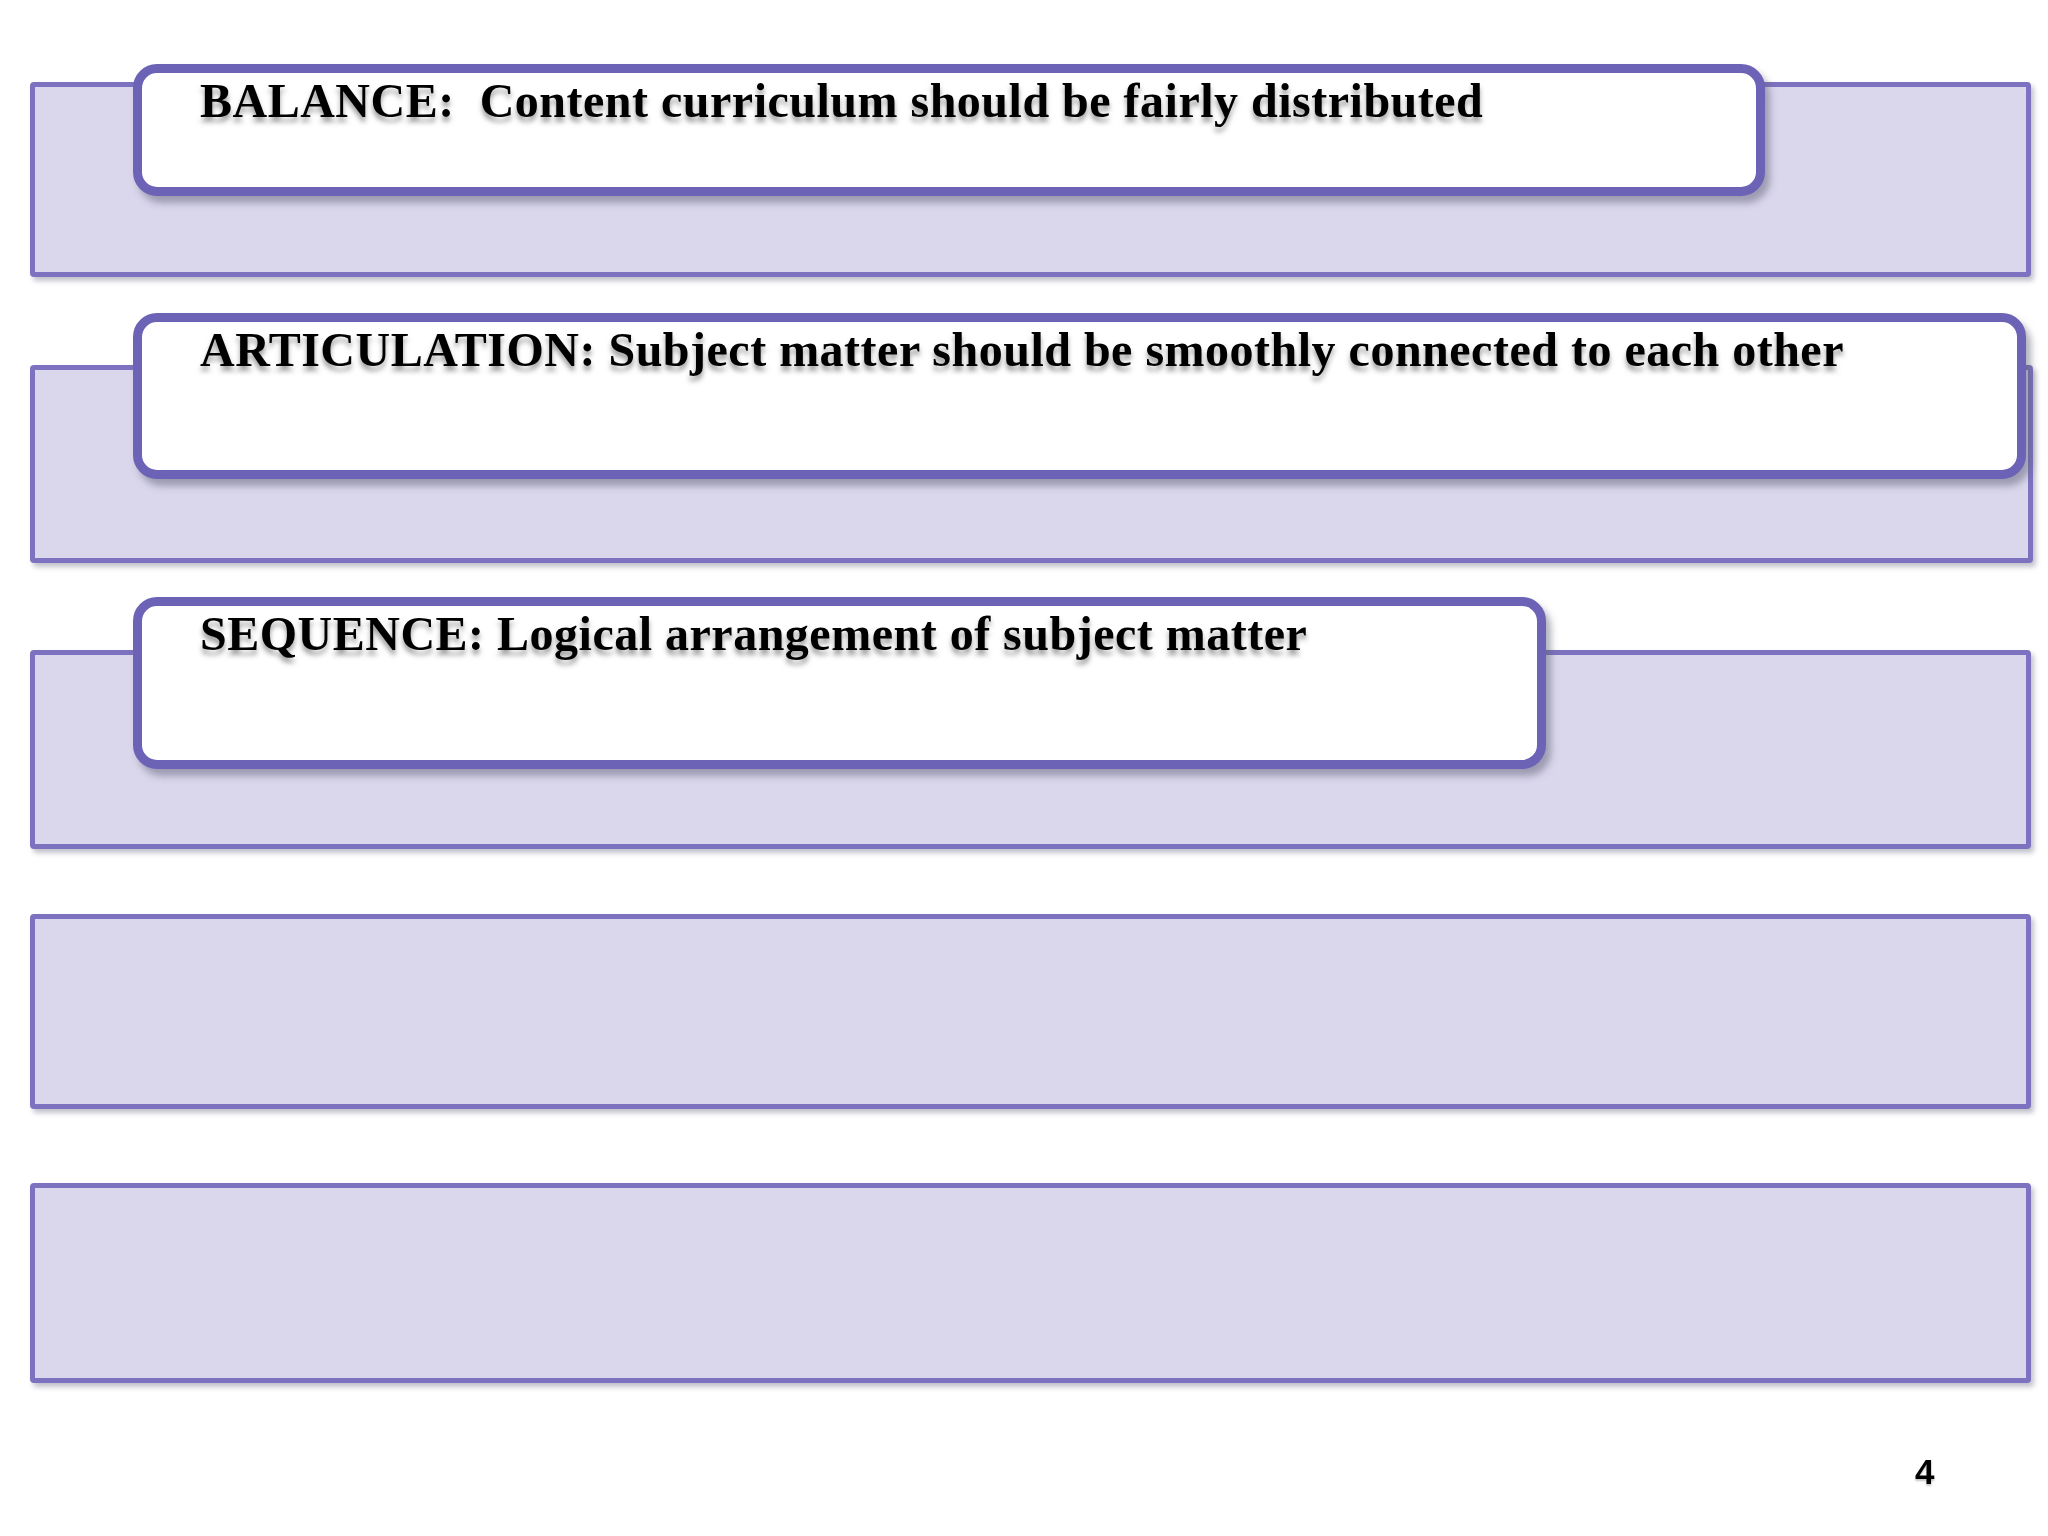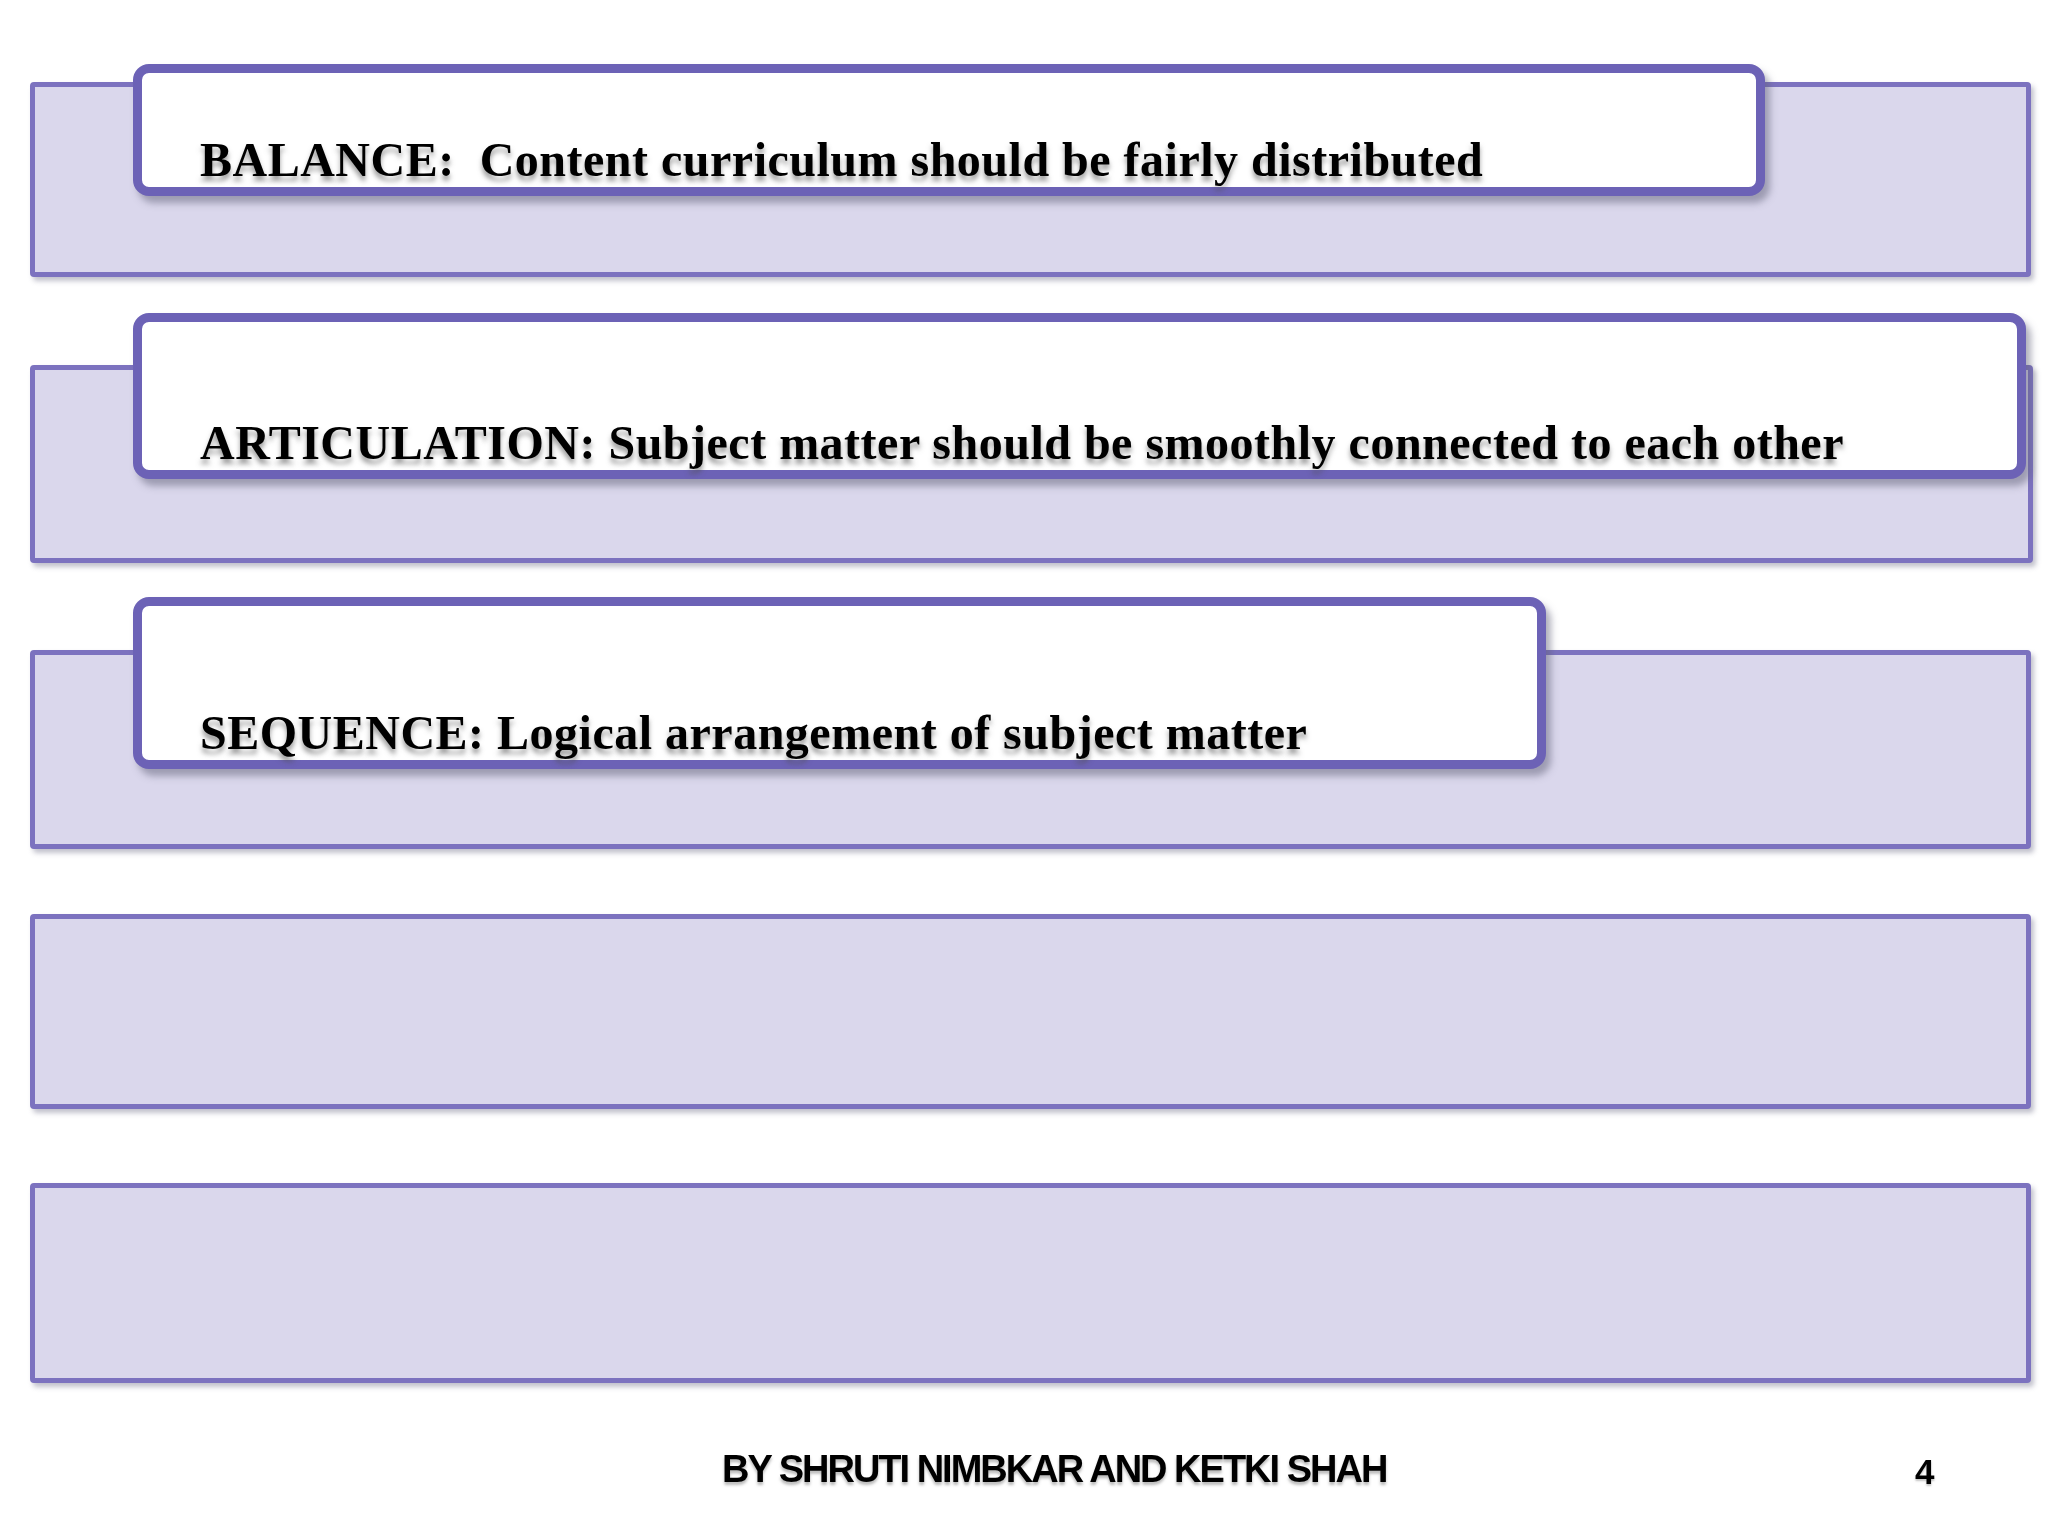--- a/index.html
+++ b/index.html
@@ -24,25 +24,25 @@
     border: 5px solid #7c72bf;
     border-radius: 4px;
     box-sizing: border-box;
     box-shadow: 3px 4px 5px rgba(120,120,145,0.45);
   }
   
   .titlebox {
     position: absolute;
     background: #ffffff;
     border: 9px solid #6c62b6;
-    border-radius: 16px;
+    border-radius: 24px;
     box-sizing: border-box;
     box-shadow: 5px 7px 7px rgba(95,95,120,0.5);
     display: flex;
-    align-items: flex-end;
+    align-items: flex-start;
   }
   .titlebox .txt {
     font-weight: bold;
     font-size: 48px;
     color: #000000;
     padding-left: 58px;
     white-space: pre;
     text-shadow: 0px 5px 5px rgba(80,80,80,0.55);
     letter-spacing: 0.5px;
   }
@@ -114,16 +114,15 @@
   </div>
 
   <div class="row r4">
     <div class="bgbar"></div>
   </div>
 
   <div class="row r5">
     <div class="bgbar"></div>
   </div>
 
-  <div class="credit">BY SHRUTI NIMBKAR AND KETKI SHAH</div>
   <div class="pagenum">4</div>
 
 </div>
 
 </body></html>

